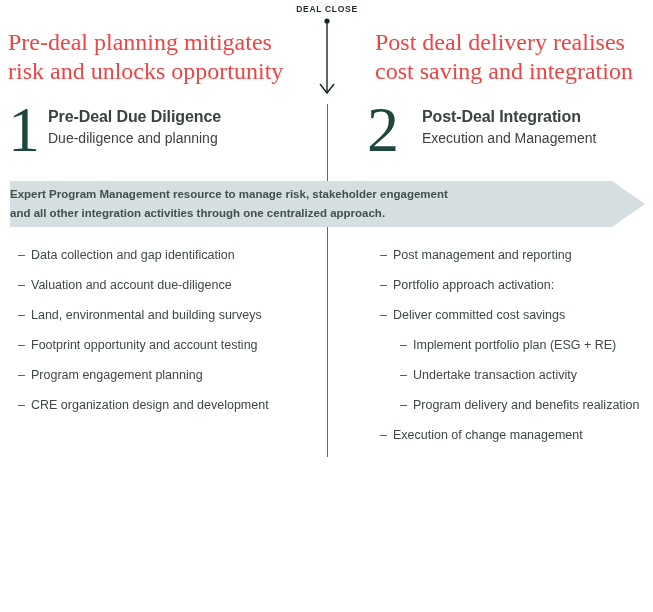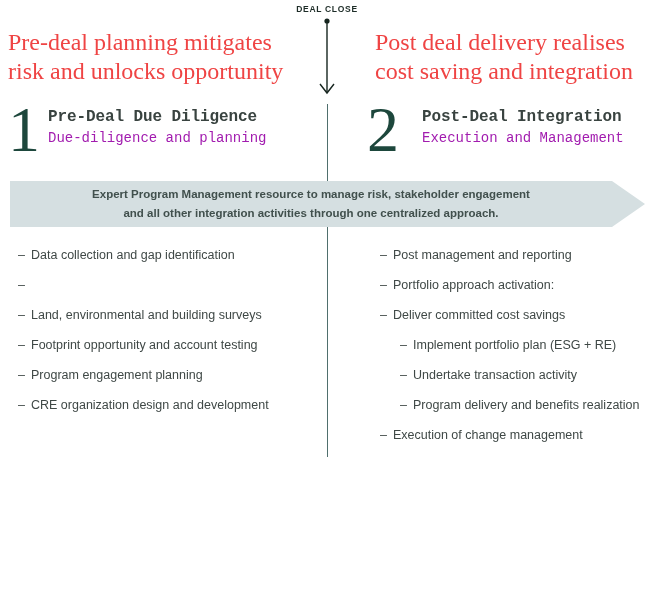--- a/index.html
+++ b/index.html
@@ -28,35 +28,35 @@
   .headline.left  { left:8px; }
   .headline.right { left:375px; }
   
   .phase-num {
     position:absolute; top:101px;
     font-family:"Liberation Serif", serif;
     font-size:64px; line-height:58px; color:#1d473c;
   }
   .phase-num.n1 { left:8px; }
   .phase-num.n2 { left:367px; }
-  .phase-txt { position:absolute; top:108px;font-family:Liberation Mono, monospace; }
+  .phase-txt { position:absolute; top:108px; }
   .phase-txt.t1 { left:48px; }
   .phase-txt.t2 { left:422px; }
   .phase-title {
     font-size:16px; font-weight:bold; color:#394340; letter-spacing:-0.1px;
   }
-  .phase-sub { font-size:14px; color:#a21caf; margin-top:4px; }
+  .phase-sub { font-size:14px; color:#404040; margin-top:4px; }
   
   .banner {
     position:absolute; left:10px; top:181px; width:635px; height:46px;
     background:#d5dfe1;
     clip-path:polygon(0 0, 94.8% 0, 100% 50%, 94.8% 100%, 0 100%);
     display:flex; flex-direction:column; justify-content:center;
     padding-right:33px; box-sizing:border-box;
-    text-align:center; font-size:11.5px; line-height:19px; color:#41504d;
+    text-align:left; font-size:11.5px; line-height:19px; color:#41504d;
     font-weight:bold;
   }
   
   .blist { position:absolute; list-style:none; margin:0; padding:0; }
   .blist.left  { left:18px;  top:248px; }
   .blist.right { left:380px; top:248px; }
   .blist li {
     display:flex; font-size:12.5px; line-height:14px; color:#3f4846;
     margin-bottom:16px;
   }
@@ -104,20 +104,21 @@
     <div>and all other integration activities through one centralized approach.</div>
   </div>
 
   <ul class="blist left">
     <li>
       <span class="dash">–</span>
       <span>Data collection and gap identification</span>
       </li>
     <li>
       <span class="dash">–</span>
+      <span>Valuation and account due-diligence</span>
       </li>
     <li>
       <span class="dash">–</span>
       <span>Land, environmental and building surveys</span>
       </li>
     <li>
       <span class="dash">–</span>
       <span>Footprint opportunity and account testing</span>
       </li>
     <li>

